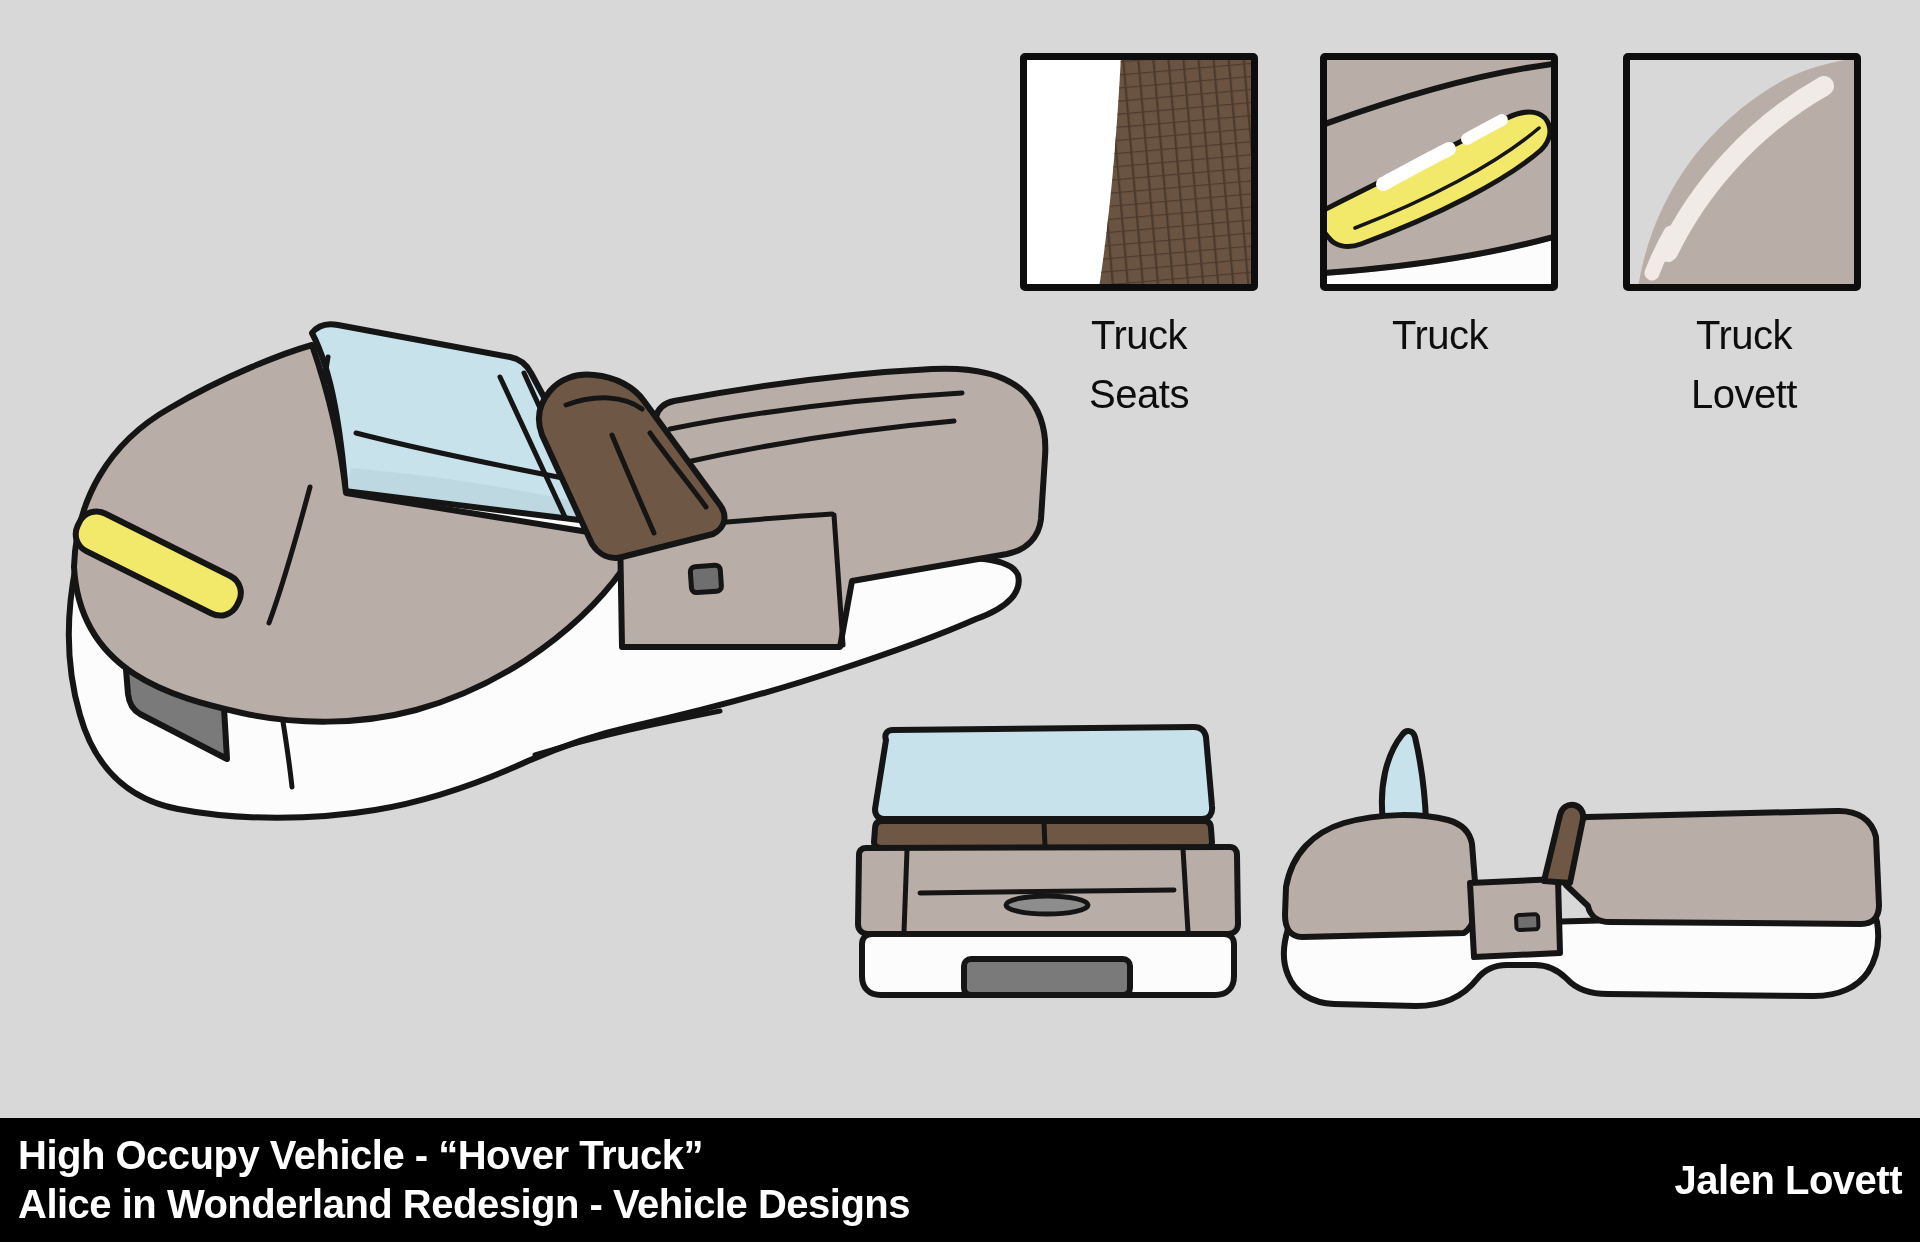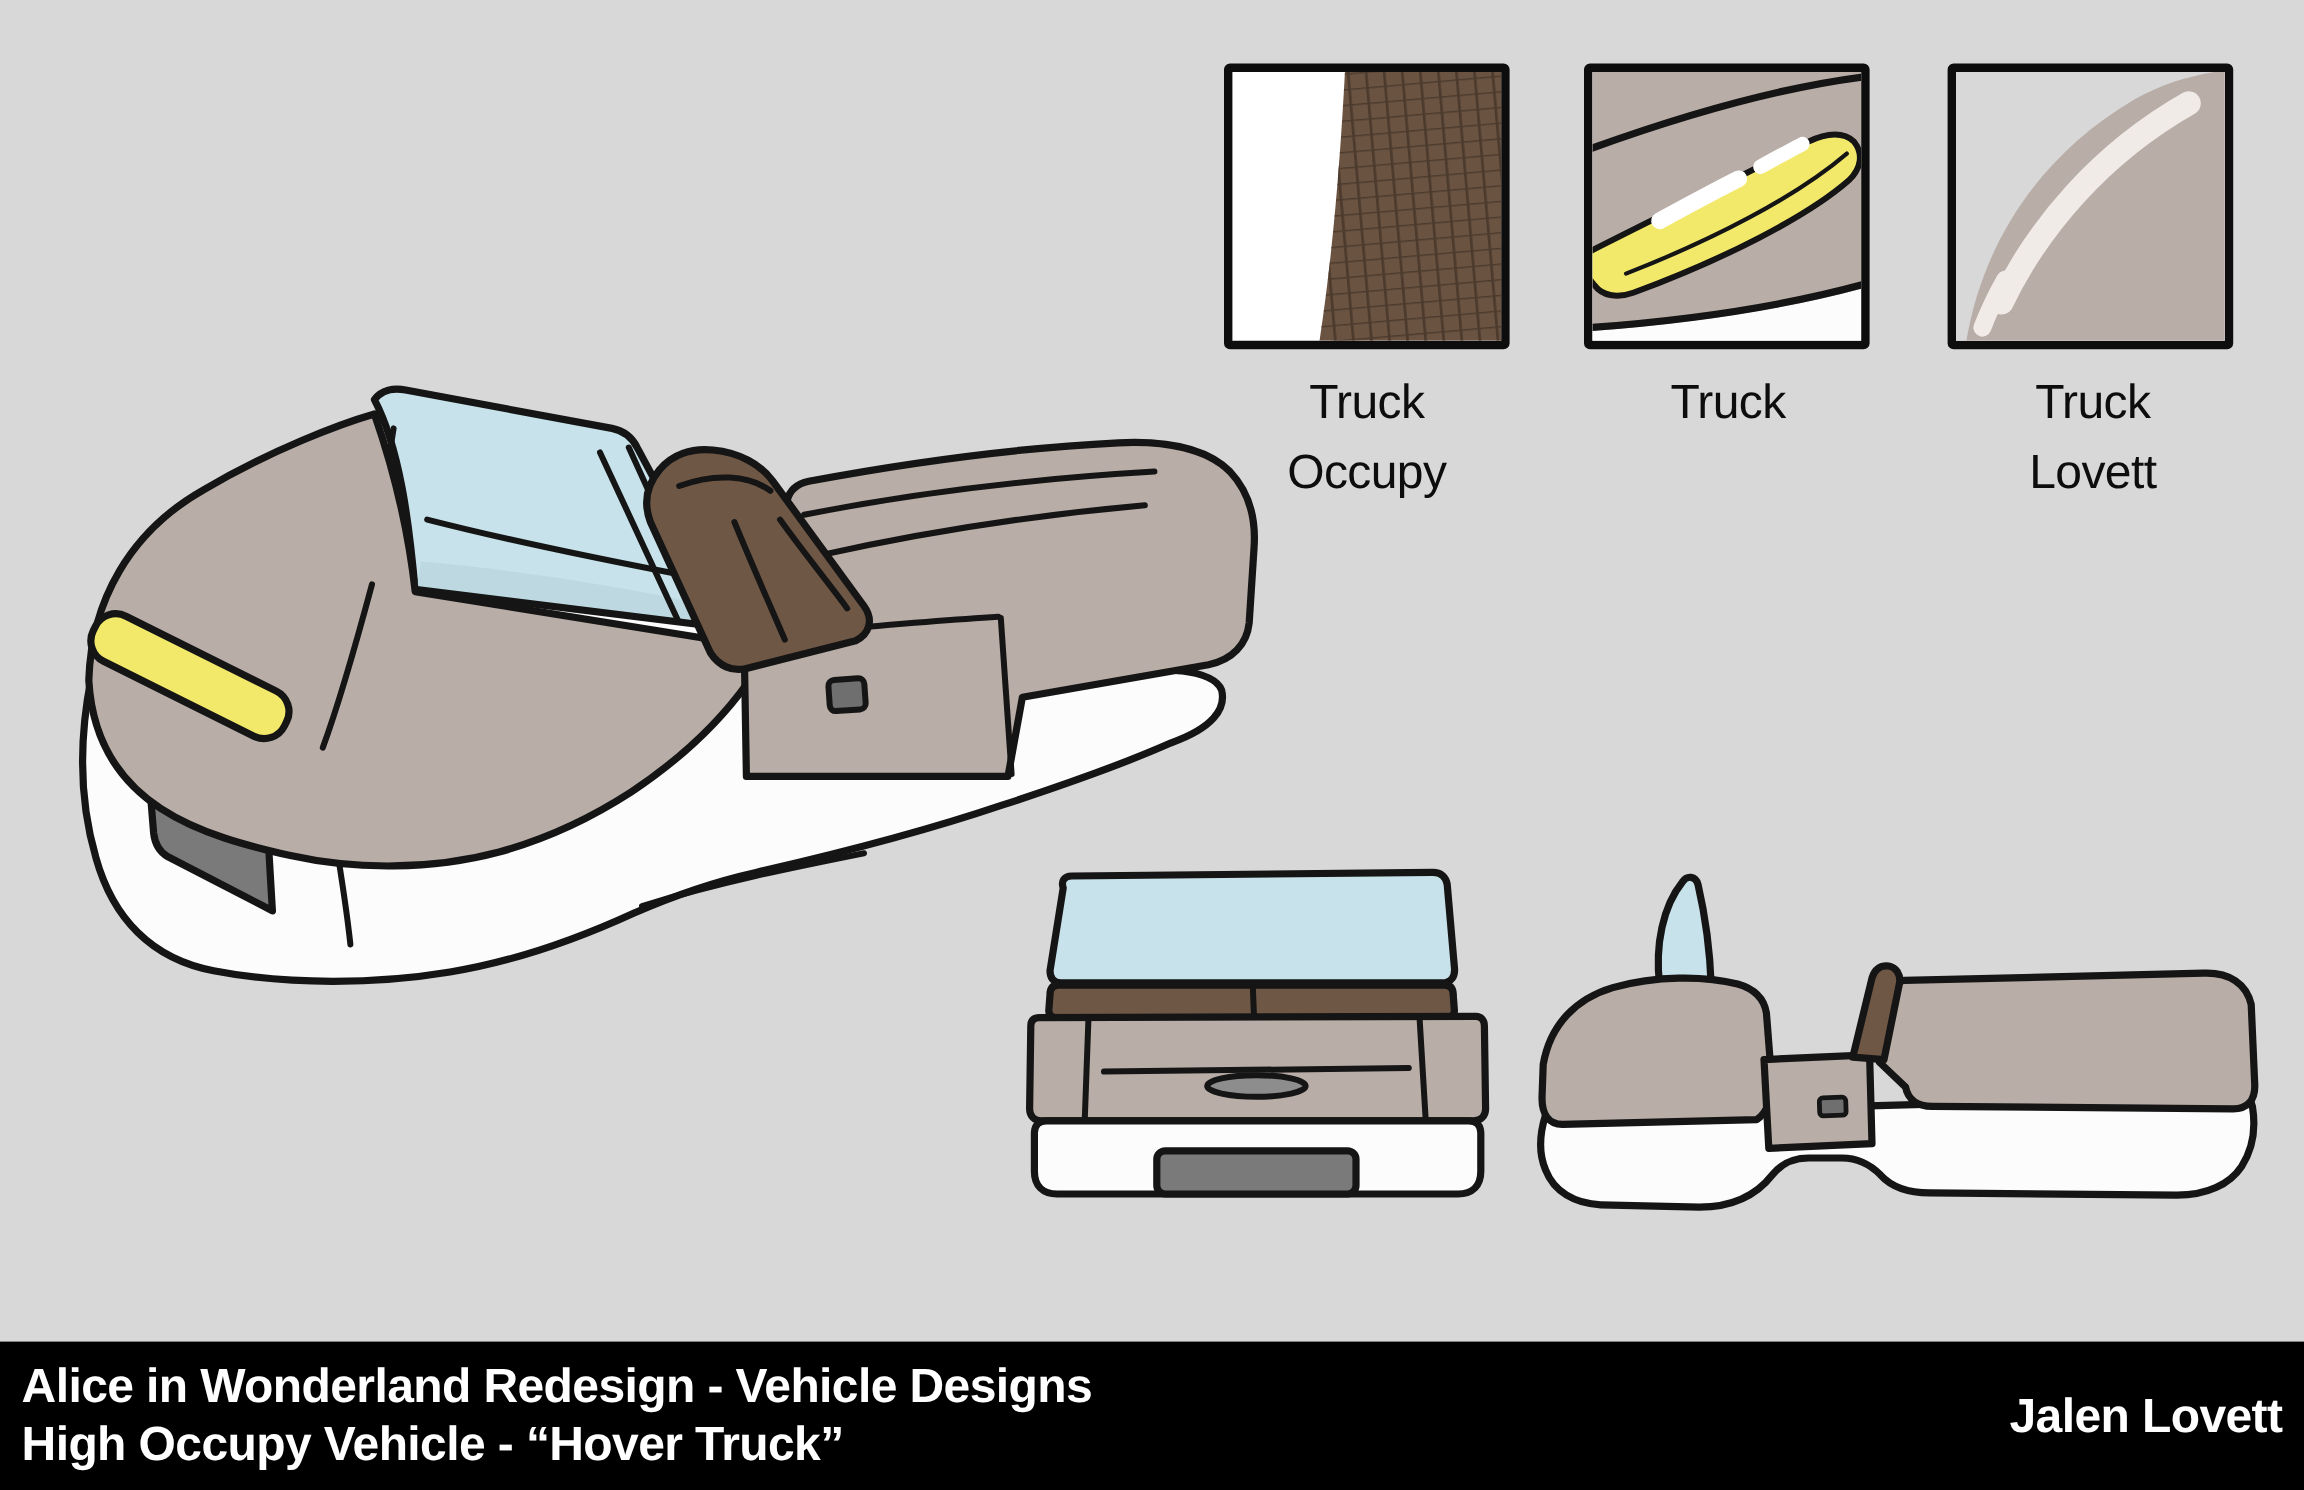--- a/index.html
+++ b/index.html
@@ -85,21 +85,21 @@
   <svg viewBox="0 0 224 224">
     <rect class="f-bg" x="-2" y="-2" width="228" height="228"></rect>
     <path class="f-taupe" d="M8,228 C20,150 64,72 150,22 C174,9 198,2 228,-2 L228,228 Z"></path>
     <path class="t f-cream" stroke-width="20" stroke-linecap="round" d="M38,192 C68,130 120,68 194,26"></path>
     <path class="t f-cream" stroke-width="15" stroke-linecap="round" d="M22,213 C27,200 33,187 41,173"></path>
   </svg>
 </div>
 
 <div class="swatch-label" style="left:979px;top:306px;">
   <div>Truck</div>
-  <div>Occupy</div>
+  <div>Seats</div>
 </div>
 <div class="swatch-label" style="left:1280px;top:306px;">
   <div>Truck</div>
 </div>
 <div class="swatch-label" style="left:1584px;top:306px;">
   <div>Truck</div>
   <div>Lovett</div>
 </div>
 
 <div class="view" style="left:60px;top:315px;width:1000px;height:505px;">
@@ -170,19 +170,19 @@
   <rect class="f-handle o o4" x="0" y="0" width="22" height="15" rx="3" transform="translate(236,190) rotate(-2)"></rect>
 
   <path class="f-taupe o" d="M286,160 L292,104 C293,97 299,93 307,92 L556,86 C578,85 592,95 596,112 L599,180 C599,192 593,199 581,199 L330,197 C318,197 310,191 308,181 Z"></path>
 
   <path class="f-seat o" d="M264,156 L280,90 C282,83 287,79 294,80 C300,81 304,87 303,94 L290,158 Z"></path>
 </svg>
 </div>
 
 <div class="footer">
   <div class="col">
+    <div class="line">High Occupy Vehicle - “Hover Truck”</div>
     <div class="line">Alice in Wonderland Redesign - Vehicle Designs</div>
-    <div class="line">High Occupy Vehicle - “Hover Truck”</div>
   </div>
   <div class="col">
     <div class="line right">Jalen Lovett</div>
   </div>
 </div>
 
 </body></html>

